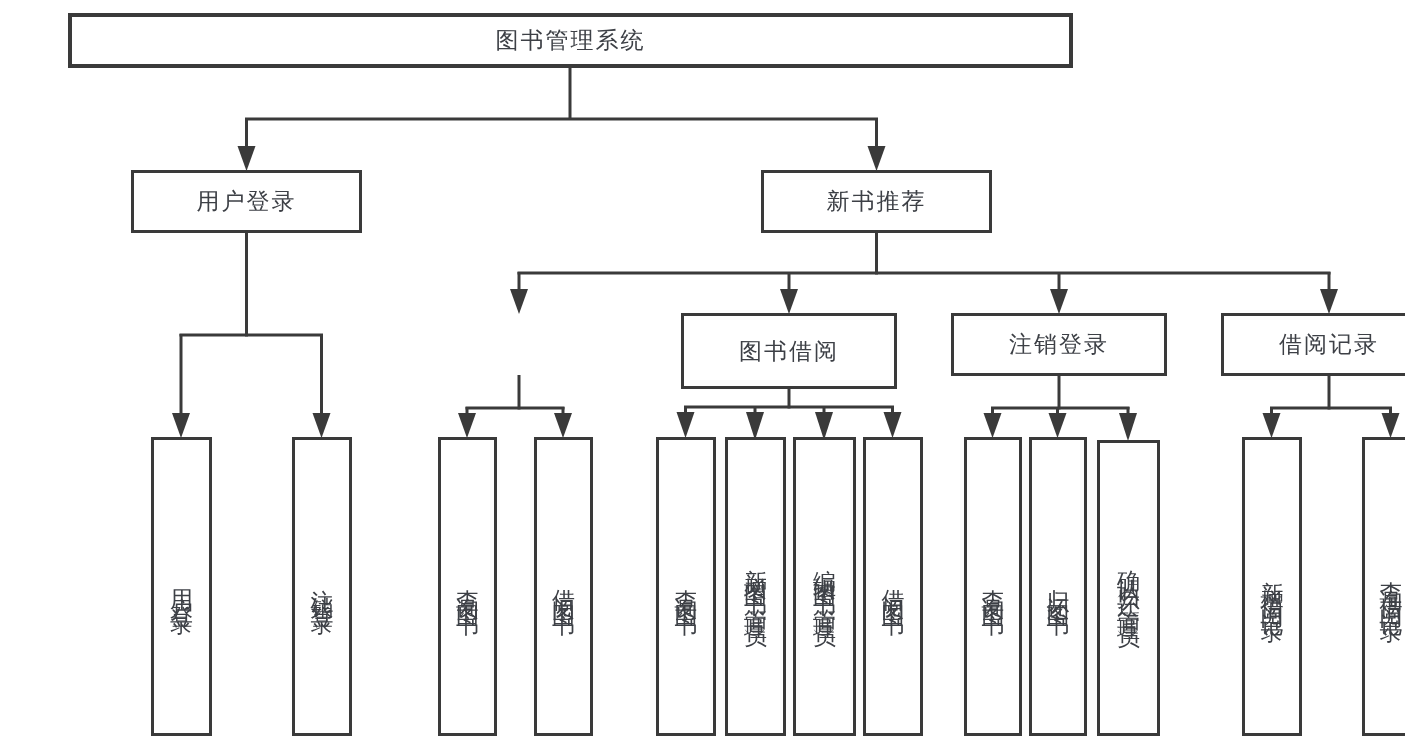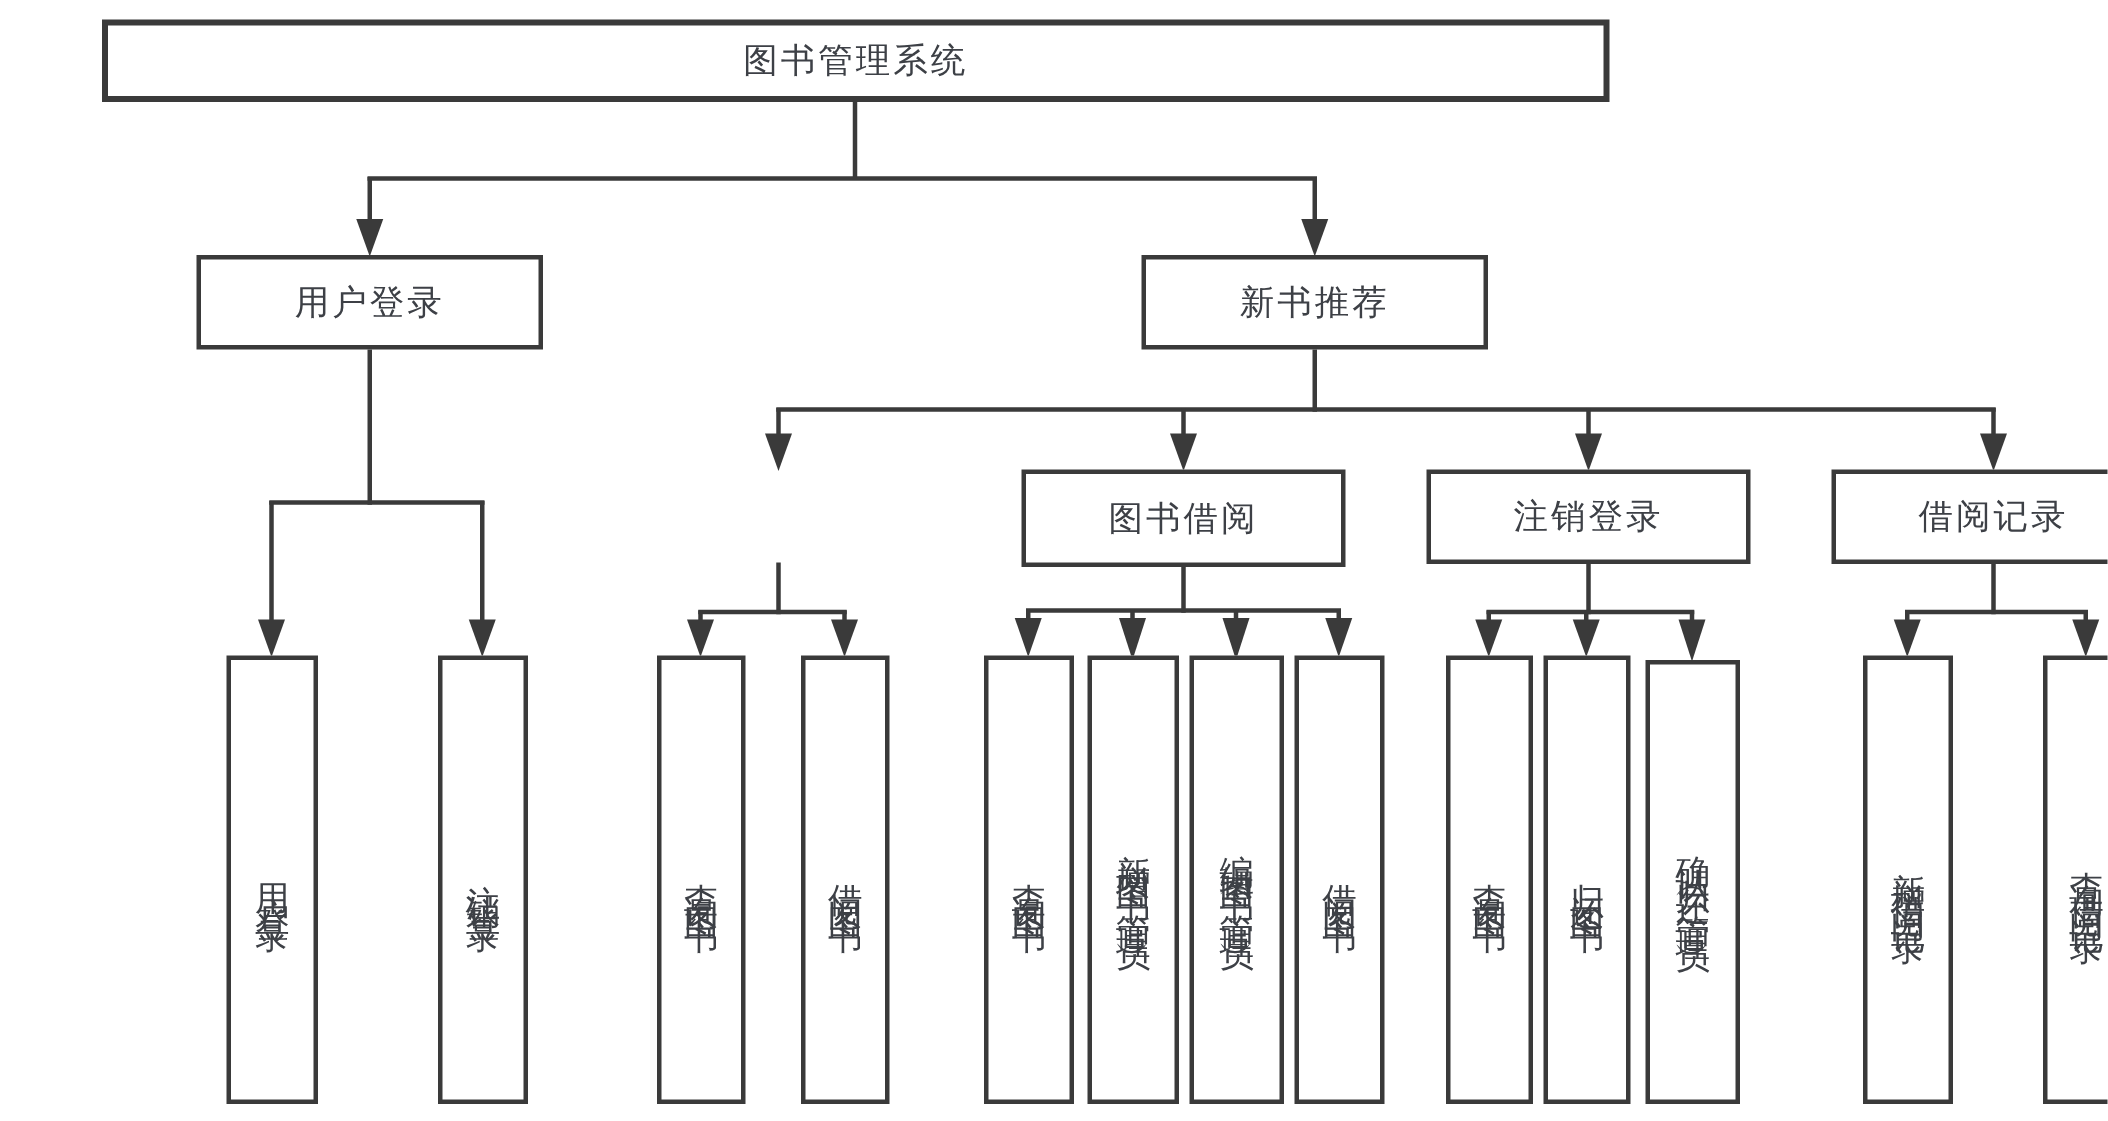--- a/index.html
+++ b/index.html
@@ -38,21 +38,21 @@
     white-space:normal;
     line-height:1;
   }
   
   .n-root{left:20px;top:13px;width:1005px;height:55px;}
   
   .n-login{left:83px;top:170px;width:231px;height:63px;}
   .n-bookmgmt{left:713px;top:170px;width:231px;height:63px;}
   
   .n-newbook{left:363px;top:313px;width:216px;height:63px;}
-  .n-borrow{left:633px;top:313px;width:216px;height:65px;}
+  .n-borrow{left:633px;top:313px;width:216px;height:76px;}
   .n-current{left:903px;top:313px;width:216px;height:63px;}
   .n-records{left:1173px;top:313px;width:216px;height:63px;}
   
   .leaf{top:437px;height:299px;}
   .n-a1{left:103px;width:61px;}
   .n-a2{left:244px;width:60px;}
   .n-b1{left:390px;width:59px;}
   .n-b2{left:486px;width:59px;}
   .n-c1{left:608px;width:60px;}
   .n-c2{left:677px;width:61px;letter-spacing:7px;}

